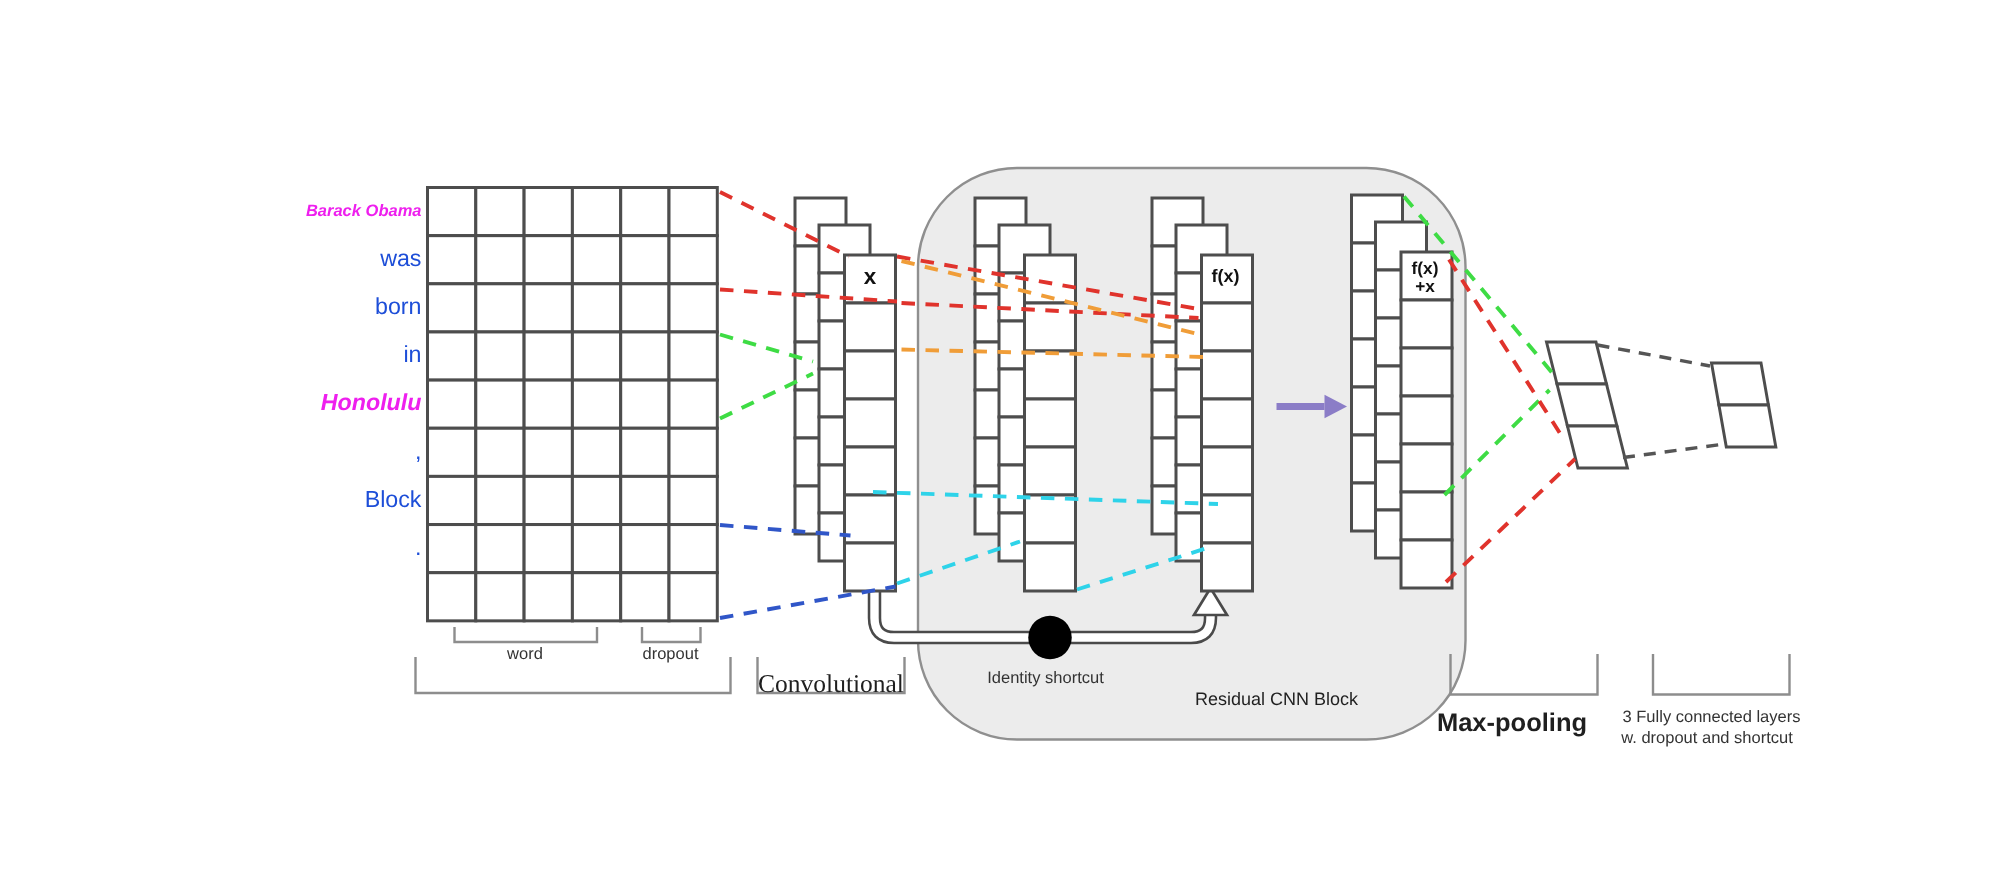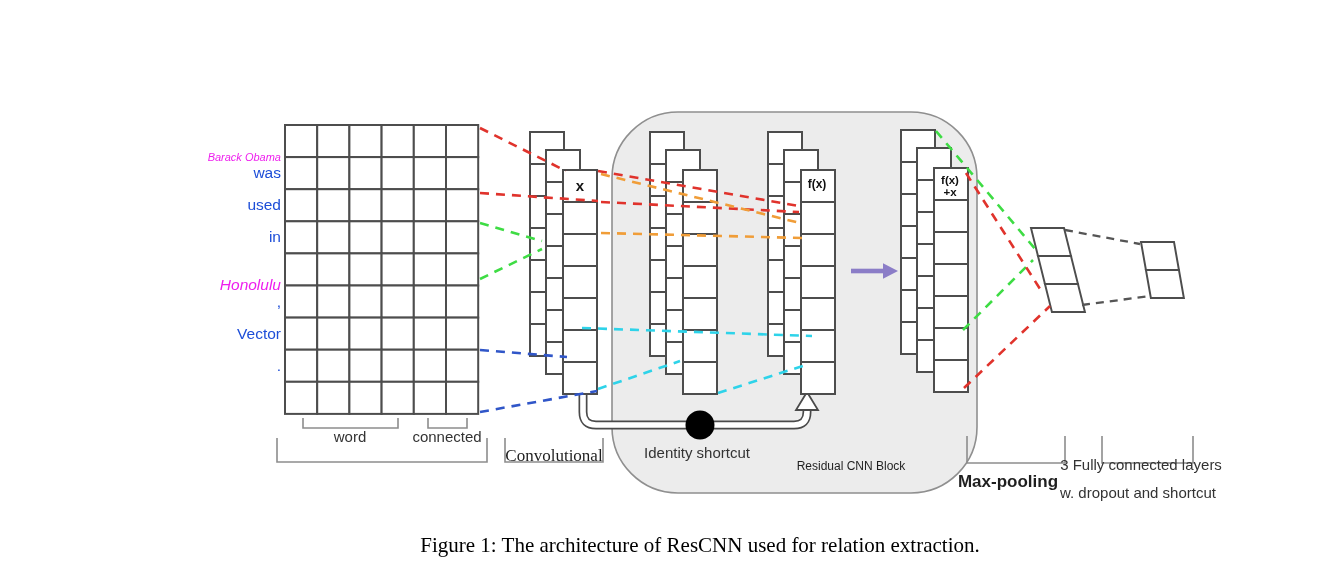--- a/index.html
+++ b/index.html
@@ -18,24 +18,24 @@
     color:#1f1f1f;
     user-select:none;
   }
   .token{
     position:absolute;
     transform:translate(-100%,-50%);
     white-space:nowrap;
     font-size:15.5px;
     color:#1d4ed8;
   }
-  .token.entity{color:#ee1fee;font-style:italic;font-weight:400;margin-top:16px;}
+  .token.entity{color:#ee1fee;font-style:italic;font-weight:700;}
   .token.small{font-size:11px;}
   .stage-label{font-size:17px;color:#1f1f1f;}
-  .tiny-label{font-size:15px;color:#333;}
+  .tiny-label{font-size:11px;color:#333;}
   .node-label{font-size:13px;font-weight:700;color:#111;}
   .node-label.two-line{line-height:1.0;text-align:center;font-size:11.5px;}
   .caption{
     font-family:"Liberation Serif",serif;
     font-size:21px;color:#000;
   }
 </style>
 </head>
 <body>
 
@@ -267,39 +267,38 @@
         <path d="M967,436 L967,463 L1065,463 L1065,436" fill="none" stroke="#8d8d8d" stroke-width="1.6"></path>
       </g>
       <g>
         <path d="M1102,436 L1102,463 L1193,463 L1193,436" fill="none" stroke="#8d8d8d" stroke-width="1.6"></path>
       </g>
     </svg>
 
   <div id="tokens">
       <div class="token entity small" style="left: 281px; top: 141.05px;">Barack Obama</div>
       <div class="token" style="left: 281px; top: 173.15px;">was</div>
-      <div class="token" style="left: 281px; top: 205.25px;">used</div>
+      <div class="token" style="left: 281px; top: 205.25px;">born</div>
       <div class="token" style="left: 281px; top: 237.35px;">in</div>
       <div class="token entity" style="left: 281px; top: 269.45px;">Honolulu</div>
       <div class="token" style="left: 281px; top: 301.55px;">,</div>
-      <div class="token" style="left: 281px; top: 333.65px;">Vector</div>
+      <div class="token" style="left: 281px; top: 333.65px;">Block</div>
       <div class="token" style="left: 281px; top: 365.75px;">.</div>
     </div>
 
   <div class="lbl node-label" style="left:580px;top:185px;font-size:15px;">x</div>
   <div class="lbl node-label" style="left:817px;top:184px;font-size:12px;">f(x)</div>
   <div class="lbl node-label two-line" style="left:950px;top:186px;">
     <div>f(x)</div>
     <div>+x</div>
   </div>
 
   <div class="lbl tiny-label" style="left:350px;top:436px;">word</div>
-  <div class="lbl tiny-label" style="left:447px;top:436px;">connected</div>
+  <div class="lbl tiny-label" style="left:447px;top:436px;">dropout</div>
   <div class="lbl tiny-label" style="left:697px;top:452px;">Identity shortcut</div>
 
   <div class="lbl stage-label" style="left:554px;top:456px;font-family:Liberation Serif, serif;">Convolutional</div>
   <div class="lbl stage-label" style="left:851px;top:466px;font-size:12px;">Residual CNN Block</div>
   <div class="lbl stage-label" style="left:1008px;top:482px;font-weight:bold;">Max-pooling</div>
-  <div class="lbl tiny-label" style="left:1141px;top:464px;">3 Fully connected layers</div>
+  <div class="lbl tiny-label" style="left:1141px;top:478px;">3 Fully connected layers</div>
   <div class="lbl tiny-label" style="left:1138px;top:492px;">w. dropout and shortcut</div>
 
-  <div class="lbl caption" style="left:700px;top:545px;">Figure 1: The architecture of ResCNN used for relation extraction.</div>
 </div>
 
 </body></html>

